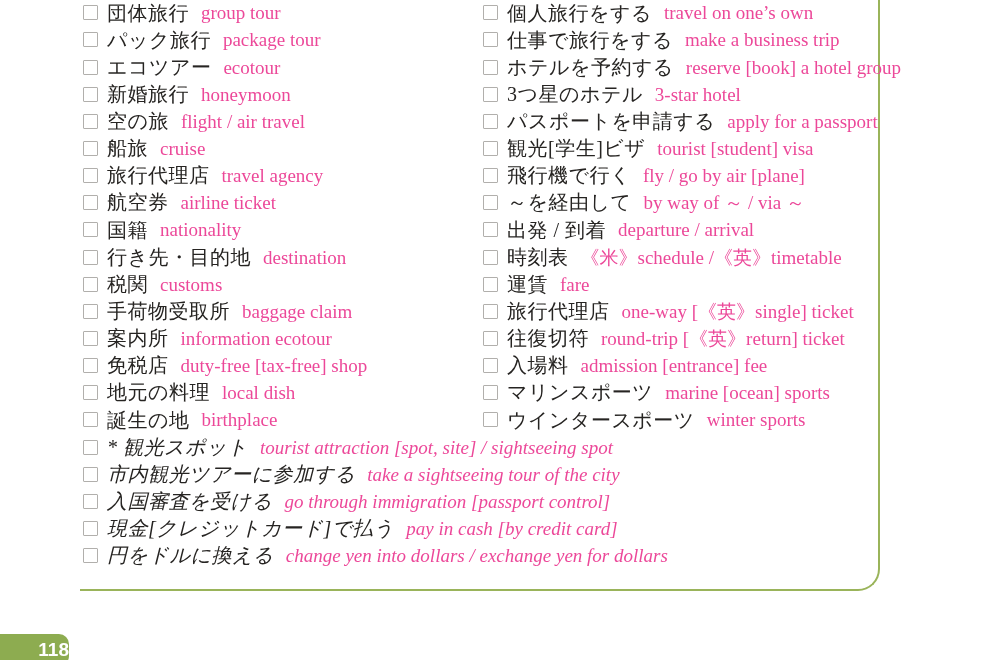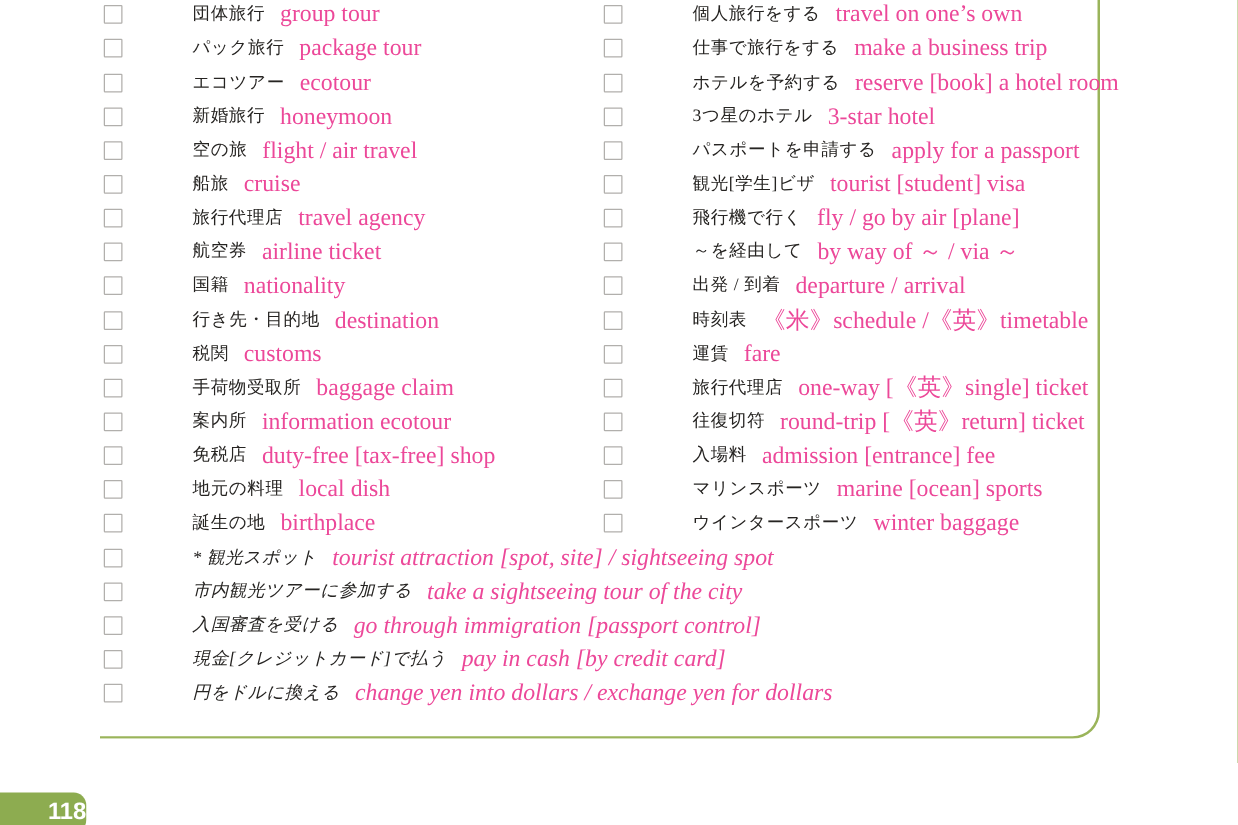--- a/index.html
+++ b/index.html
@@ -37,24 +37,23 @@
   .cb{
     display:inline-block;
     width:13px;height:13px;
     border:1.5px solid var(--checkbox_border,#b1afac);
     border-radius:1px;
     background:#fff;
     vertical-align:middle;
     margin-right:9px;
   }
   .jp{
-    font-size:14px;
+    font-size:20px;
     letter-spacing:0.5px;
     vertical-align:middle;
-    margin-left:47px;
   }
   .en{
     font-size:19px;
     margin-left:12px;
     vertical-align:middle;
     color:#ec4899;
   }
 
   .badge{
     position:absolute;
@@ -94,34 +93,34 @@
       <div class="vrow"><span class="cb"></span><span class="jp">手荷物受取所</span><span class="en">baggage claim</span></div>
       <div class="vrow"><span class="cb"></span><span class="jp">案内所</span><span class="en">information ecotour</span></div>
       <div class="vrow"><span class="cb"></span><span class="jp">免税店</span><span class="en">duty-free [tax-free] shop</span></div>
       <div class="vrow"><span class="cb"></span><span class="jp">地元の料理</span><span class="en">local dish</span></div>
       <div class="vrow"><span class="cb"></span><span class="jp">誕生の地</span><span class="en">birthplace</span></div>
     </div>
 
   <div class="col" id="col-right">
       <div class="vrow"><span class="cb"></span><span class="jp">個人旅行をする</span><span class="en">travel on one’s own</span></div>
       <div class="vrow"><span class="cb"></span><span class="jp">仕事で旅行をする</span><span class="en">make a business trip</span></div>
-      <div class="vrow"><span class="cb"></span><span class="jp">ホテルを予約する</span><span class="en">reserve [book] a hotel room</span></div>
+      <div class="vrow"><span class="cb"></span><span class="jp">ホテルを予約する</span><span class="en">reserve [book] a hotel group</span></div>
       <div class="vrow"><span class="cb"></span><span class="jp">3つ星のホテル</span><span class="en">3-star hotel</span></div>
       <div class="vrow"><span class="cb"></span><span class="jp">パスポートを申請する</span><span class="en">apply for a passport</span></div>
       <div class="vrow"><span class="cb"></span><span class="jp">観光[学生]ビザ</span><span class="en">tourist [student] visa</span></div>
       <div class="vrow"><span class="cb"></span><span class="jp">飛行機で行く</span><span class="en">fly / go by air [plane]</span></div>
       <div class="vrow"><span class="cb"></span><span class="jp">～を経由して</span><span class="en">by way of ～ / via ～</span></div>
       <div class="vrow"><span class="cb"></span><span class="jp">出発 / 到着</span><span class="en">departure / arrival</span></div>
       <div class="vrow"><span class="cb"></span><span class="jp">時刻表</span><span class="en">《米》schedule /《英》timetable</span></div>
       <div class="vrow"><span class="cb"></span><span class="jp">運賃</span><span class="en">fare</span></div>
       <div class="vrow"><span class="cb"></span><span class="jp">旅行代理店</span><span class="en">one-way [《英》single] ticket</span></div>
       <div class="vrow"><span class="cb"></span><span class="jp">往復切符</span><span class="en">round-trip [《英》return] ticket</span></div>
       <div class="vrow"><span class="cb"></span><span class="jp">入場料</span><span class="en">admission [entrance] fee</span></div>
       <div class="vrow"><span class="cb"></span><span class="jp">マリンスポーツ</span><span class="en">marine [ocean] sports</span></div>
-      <div class="vrow"><span class="cb"></span><span class="jp">ウインタースポーツ</span><span class="en">winter baggage</span></div>
+      <div class="vrow"><span class="cb"></span><span class="jp">ウインタースポーツ</span><span class="en">winter sports</span></div>
     </div>
 
   <div class="col" id="col-wide">
       <div class="vrow"><span class="cb"></span><span class="jp">* 観光スポット</span><span class="en">tourist attraction [spot, site] / sightseeing spot</span></div>
       <div class="vrow"><span class="cb"></span><span class="jp">市内観光ツアーに参加する</span><span class="en">take a sightseeing tour of the city</span></div>
       <div class="vrow"><span class="cb"></span><span class="jp">入国審査を受ける</span><span class="en">go through immigration [passport control]</span></div>
       <div class="vrow"><span class="cb"></span><span class="jp">現金[クレジットカード]で払う</span><span class="en">pay in cash [by credit card]</span></div>
       <div class="vrow"><span class="cb"></span><span class="jp">円をドルに換える</span><span class="en">change yen into dollars / exchange yen for dollars</span></div>
     </div>
 

